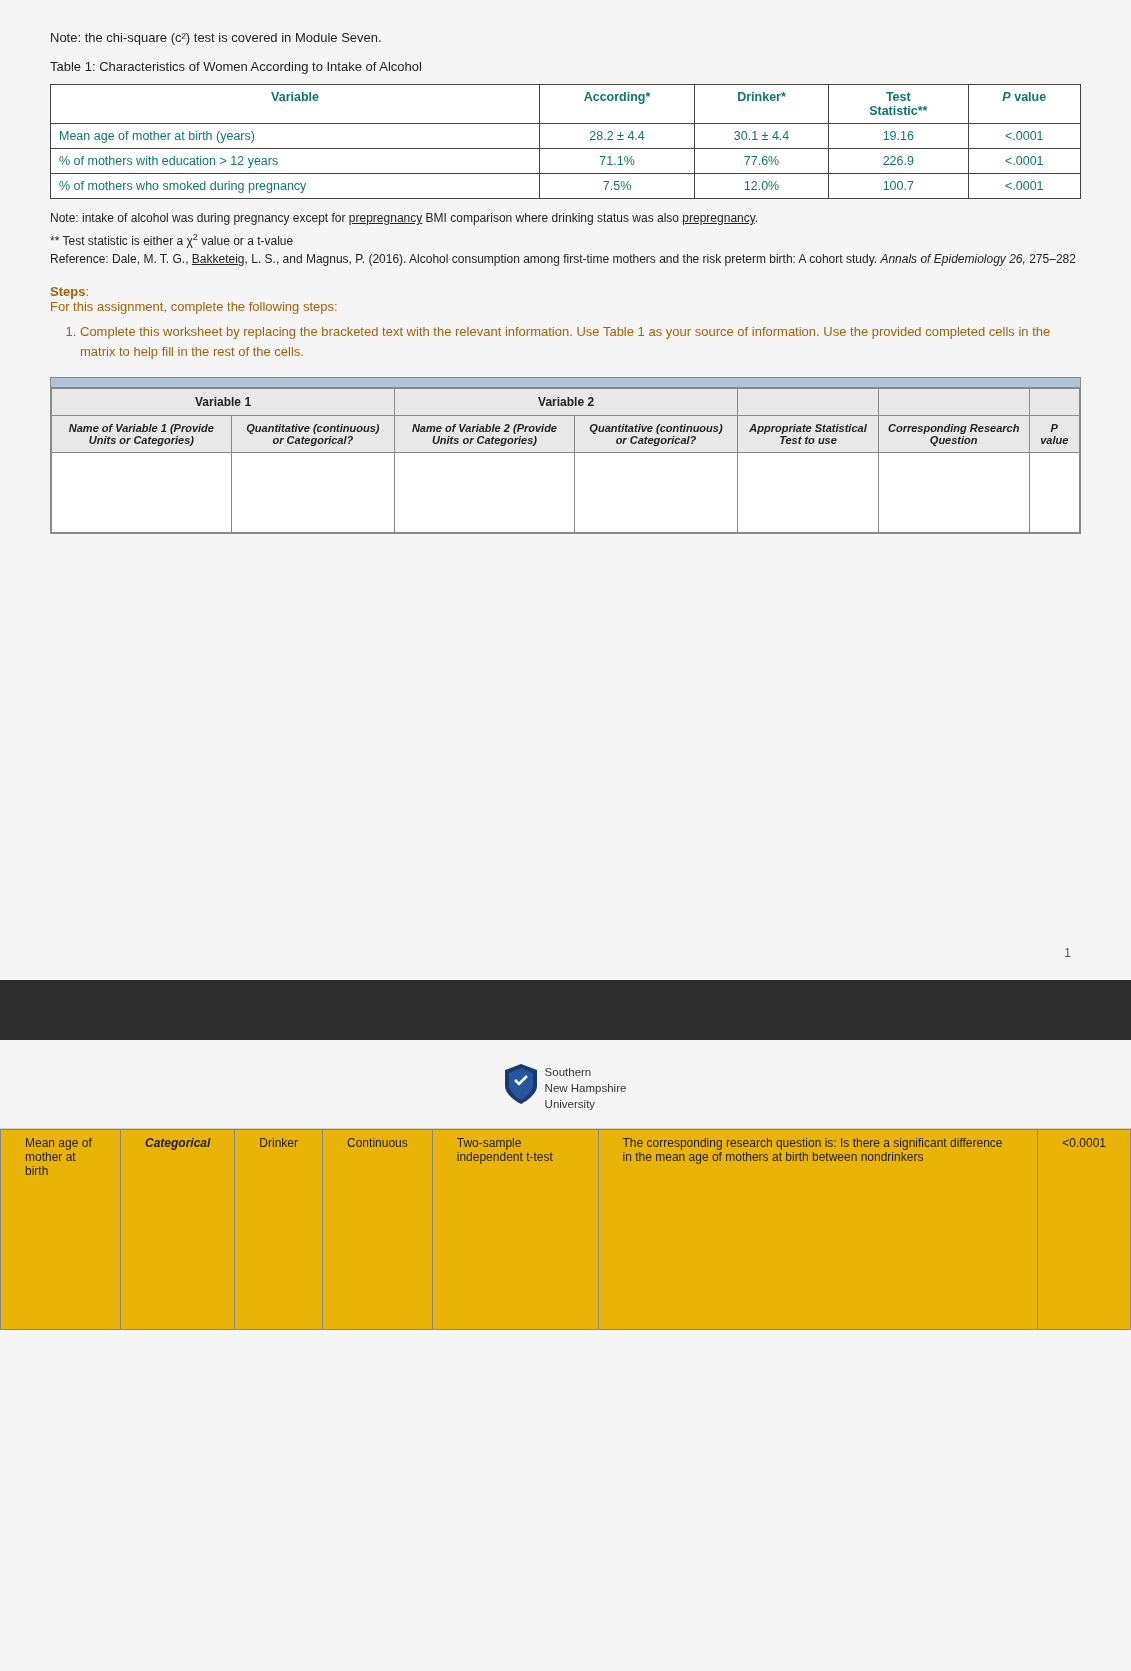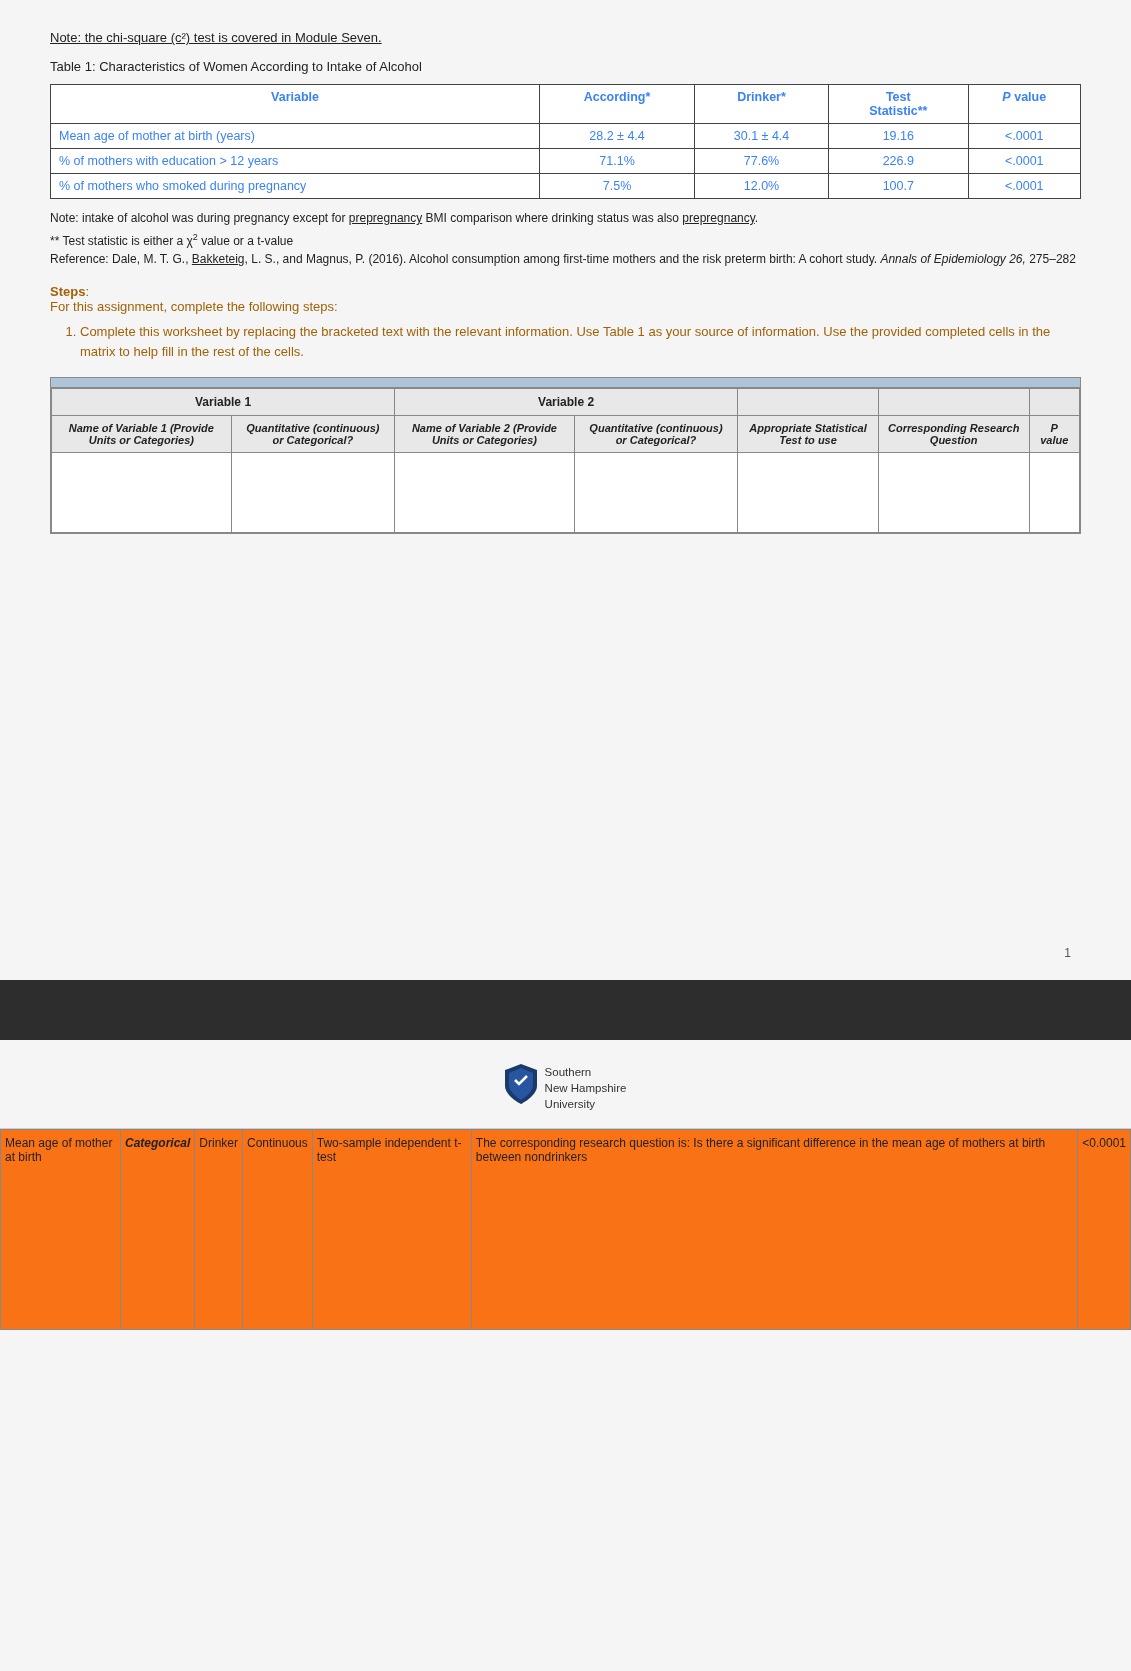--- a/index.html
+++ b/index.html
@@ -16,41 +16,40 @@
       width: 1131px;
       min-height: 980px;
       padding: 30px 50px;
       position: relative;
     }
 
     .note-text {
       font-size: 13px;
       color: #222;
       margin-bottom: 14px;
-      text-decoration: underline;
     }
 
     .table-title {
       font-size: 13px;
       color: #222;
       margin-bottom: 10px;
     }
 
     
     .data-table {
       width: 100%;
       border-collapse: collapse;
       margin-bottom: 12px;
       font-size: 12.5px;
     }
     .data-table th, .data-table td {
       border: 1px solid #444;
       padding: 5px 8px;
       vertical-align: top;
-      color: #3b82f6;
+      color: #0f766e;
     }
     .data-table th {
       font-weight: bold;
       background: #fff;
     }
     .data-table td {
       background: #fff;
     }
     .data-table .center {
       text-align: center;
@@ -179,23 +178,23 @@
     }
 
     
     .matrix-table2 {
       width: 100%;
       border-collapse: collapse;
       font-size: 12px;
     }
     .matrix-table2 td {
       border: 1px solid #888;
-      padding: 6px 4px;
+      padding: 6px 24px;
       vertical-align: top;
-      background: #f97316;
+      background: #eab308;
       color: #222;
     }
     .matrix-table2 td.italic {
       font-style: italic;
       font-weight: bold;
     }
     .matrix-table2 td.first-col {
       width: 120px;
     }
     .matrix-table2 td.tall {

